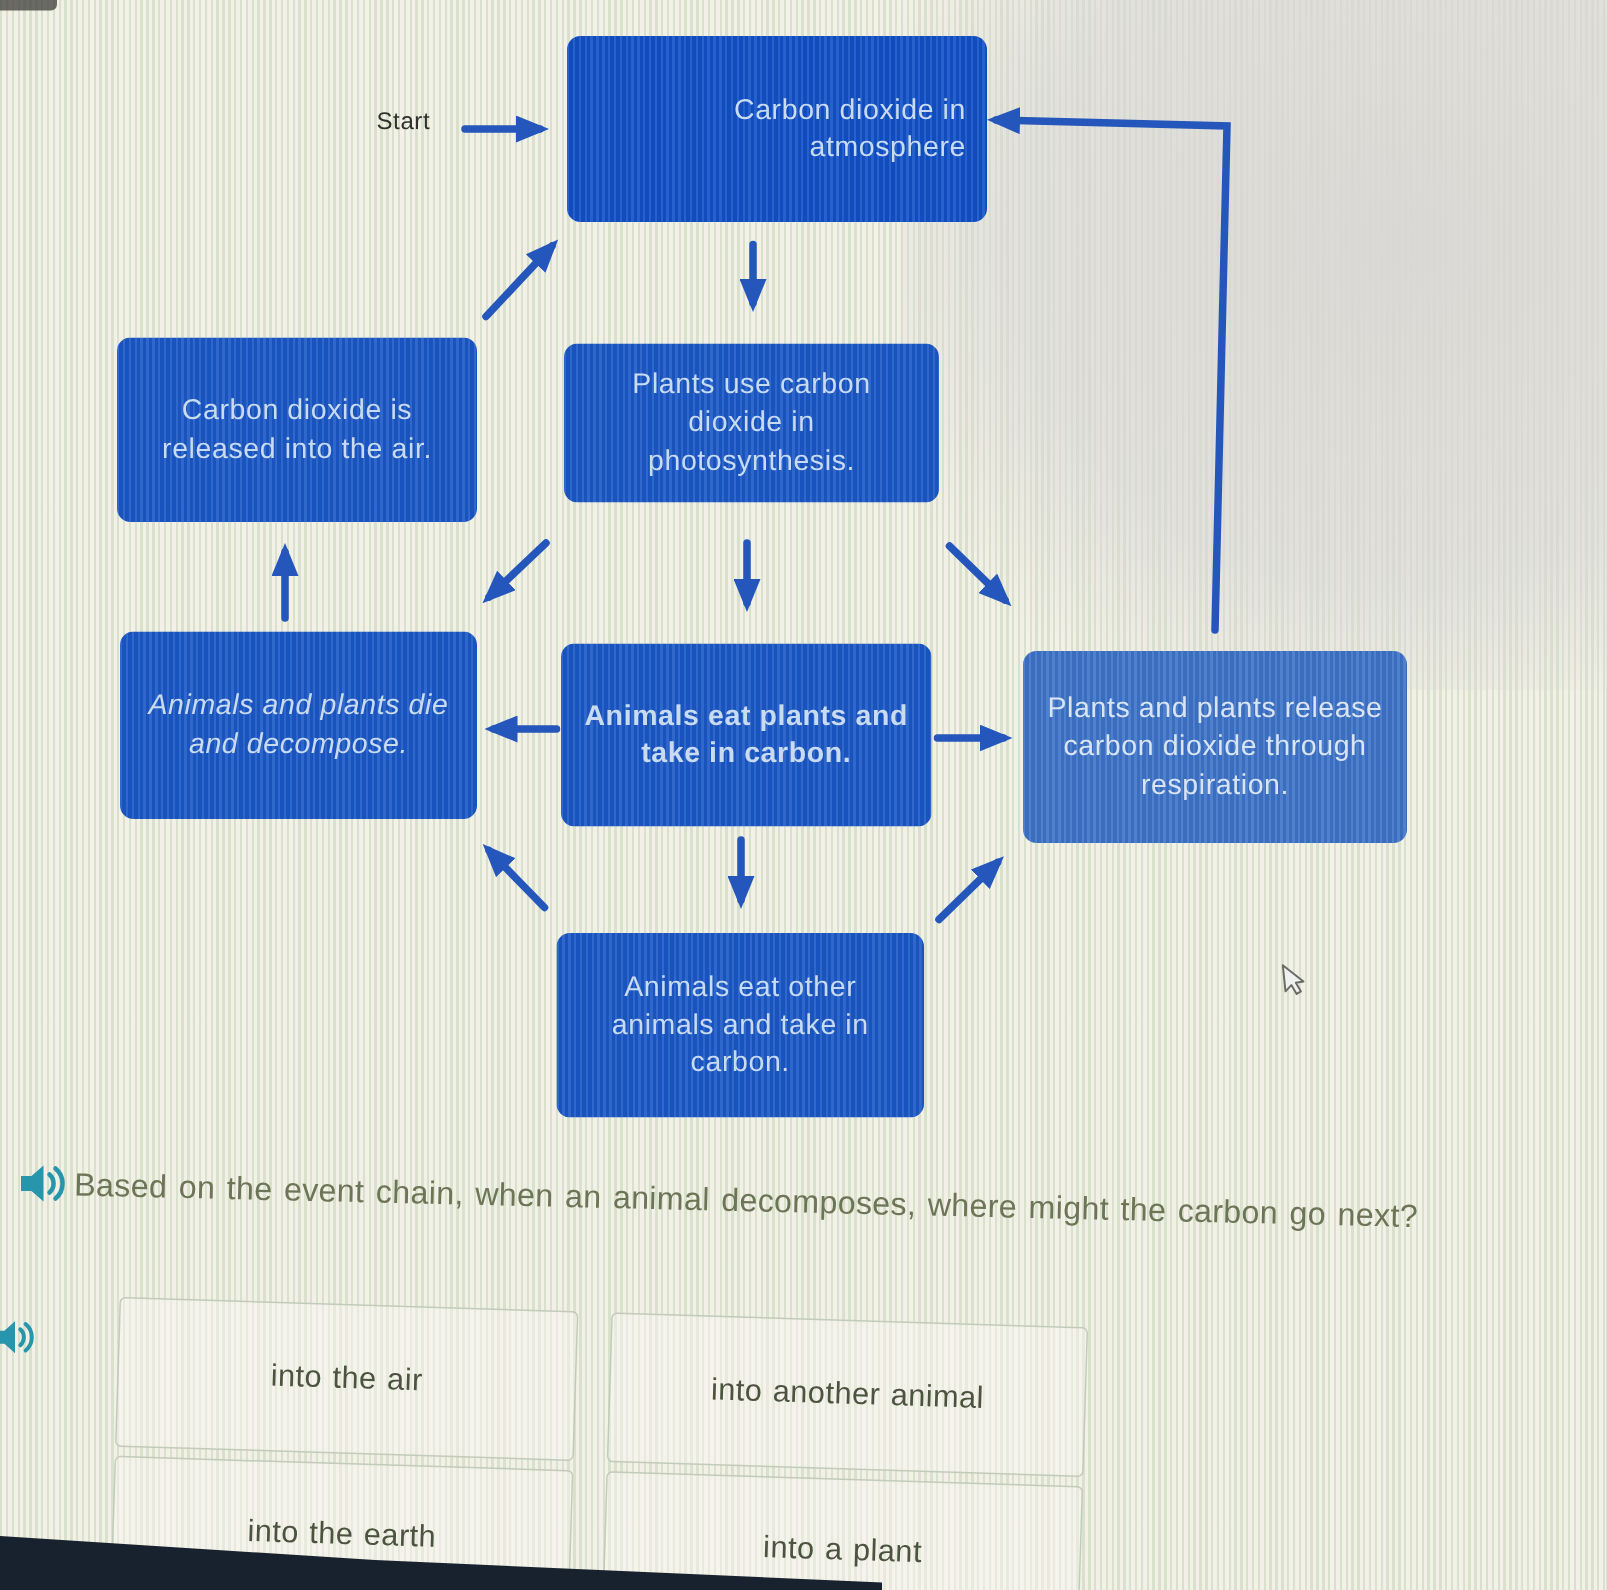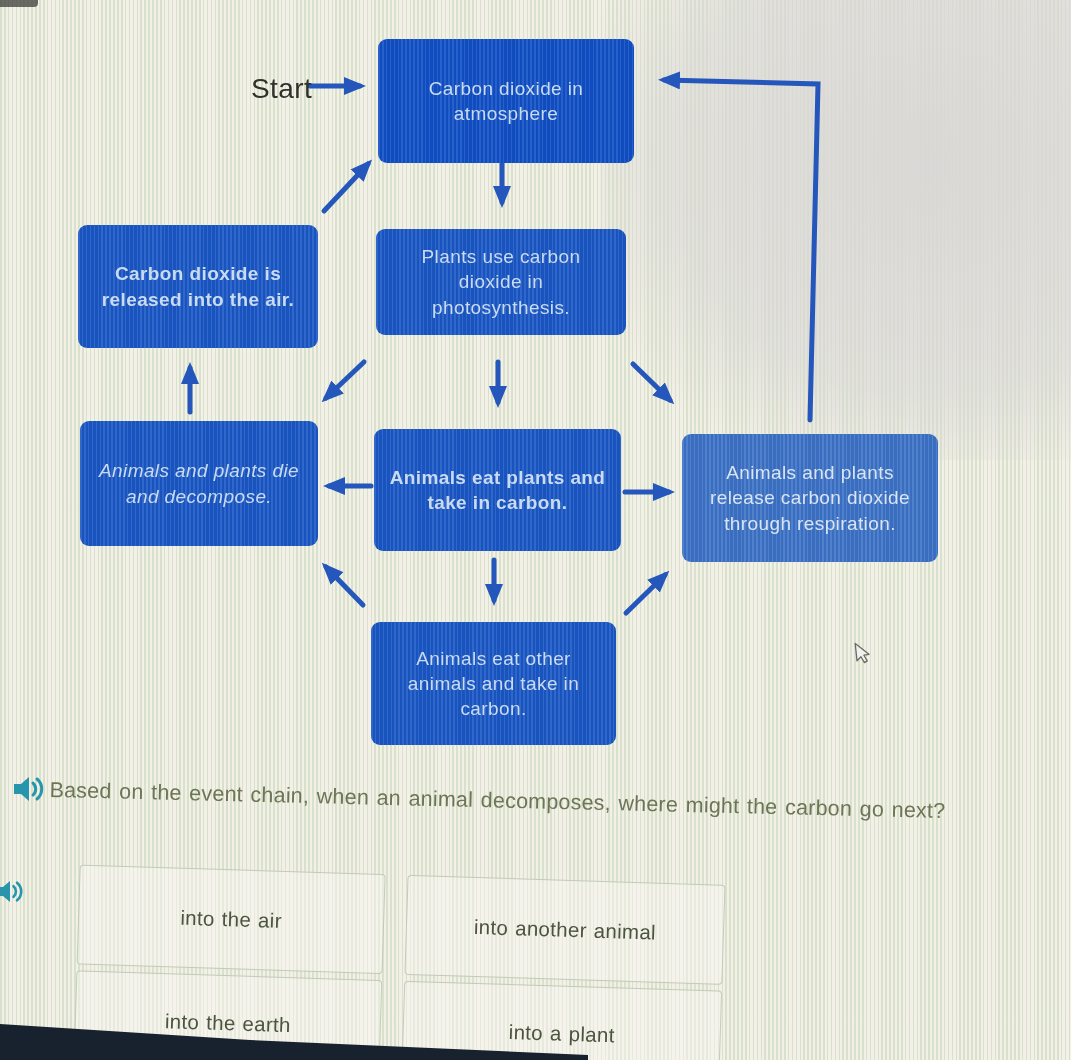--- a/index.html
+++ b/index.html
@@ -21,30 +21,30 @@
   .node {
     position:absolute; z-index:4; box-sizing:border-box;
     display:flex; align-items:center; justify-content:center; text-align:center;
     padding:8px 14px; border-radius:9px;
     background-color:#1b58c6;
     background-image: repeating-linear-gradient(90deg,
       rgba(255,255,255,0.09) 0px, rgba(255,255,255,0.09) 1.6px,
       rgba(0,0,40,0.06) 1.6px, rgba(0,0,40,0.06) 3.9px);
     color:#c9dbf1; font-size:19px; line-height:1.32; letter-spacing:0.4px;
   }
-  #node-atmosphere     { left:378px; top:39px;  width:256px; height:124px; background-color:#1251c7; }
-  #node-released       { left:78px;  top:225px; width:240px; height:123px;font-weight:bold; }
+  #node-atmosphere     { left:378px; top:24px;  width:280px; height:124px; background-color:#1251c7;text-align:right; }
+  #node-released       { left:78px;  top:225px; width:240px; height:123px; }
   #node-photosynthesis { left:376px; top:229px; width:250px; height:106px; }
   #node-decompose      { left:80px;  top:421px; width:238px; height:125px;font-style:italic; }
   #node-eat-plants     { left:374px; top:429px; width:247px; height:122px;font-weight:bold; }
   #node-respiration    { left:682px; top:434px; width:256px; height:128px; background-color:#3e74c8; color:#d9e5f3; }
   #node-eat-animals    { left:371px; top:622px; width:245px; height:123px; }
   .start-label {
     position:absolute; left:251px; top:73px; z-index:4;
-    font-size:28px; color:#31312c; letter-spacing:0.4px;
+    font-size:16px; color:#31312c; letter-spacing:0.4px;
   }
   .audio-btn { position:absolute; z-index:5; width:34px; height:30px; cursor:pointer; }
   #audio-question { left:12px; top:774px; }
   #audio-answers  { left:-5px; top:878px; }
   .question-text {
     position:absolute; left:10px; top:770px; width:1000px; z-index:4;
     font-size:21.5px; line-height:1.8; color:#6d7557;
     letter-spacing:0.2px; word-spacing:1.5px; text-indent:40px;
     transform:rotate(1.35deg); transform-origin:0 0;
   }
@@ -100,21 +100,21 @@
       <path d="M626,613 L665,575" marker-end="url(#ah)"></path>
     </g>
   </svg>
 
   <div class="start-label">Start</div>
   <div class="node" id="node-atmosphere">Carbon dioxide in atmosphere</div>
   <div class="node" id="node-released">Carbon dioxide is released into the air.</div>
   <div class="node" id="node-photosynthesis">Plants use carbon dioxide in photosynthesis.</div>
   <div class="node" id="node-decompose">Animals and plants die and decompose.</div>
   <div class="node" id="node-eat-plants">Animals eat plants and take in carbon.</div>
-  <div class="node" id="node-respiration">Animals and plants release carbon dioxide through respiration.</div>
+  <div class="node" id="node-respiration">Plants and plants release carbon dioxide through respiration.</div>
   <div class="node" id="node-eat-animals">Animals eat other animals and take in carbon.</div>
 
   <div class="audio-btn" id="audio-question">
     <svg width="34" height="30" viewBox="0 0 34 30">
       <polygon points="2,10 9,10 17,3 17,27 9,20 2,20" fill="#2795ab"></polygon>
       <path d="M21,9 a8,8 0 0 1 0,12" stroke="#2795ab" stroke-width="3" fill="none" stroke-linecap="round"></path>
       <path d="M25,5 a13,13 0 0 1 0,20" stroke="#2795ab" stroke-width="3" fill="none" stroke-linecap="round"></path>
     </svg>
   </div>
   <div class="question-text">Based on the event chain, when an animal decomposes, where might the carbon go next?</div>

